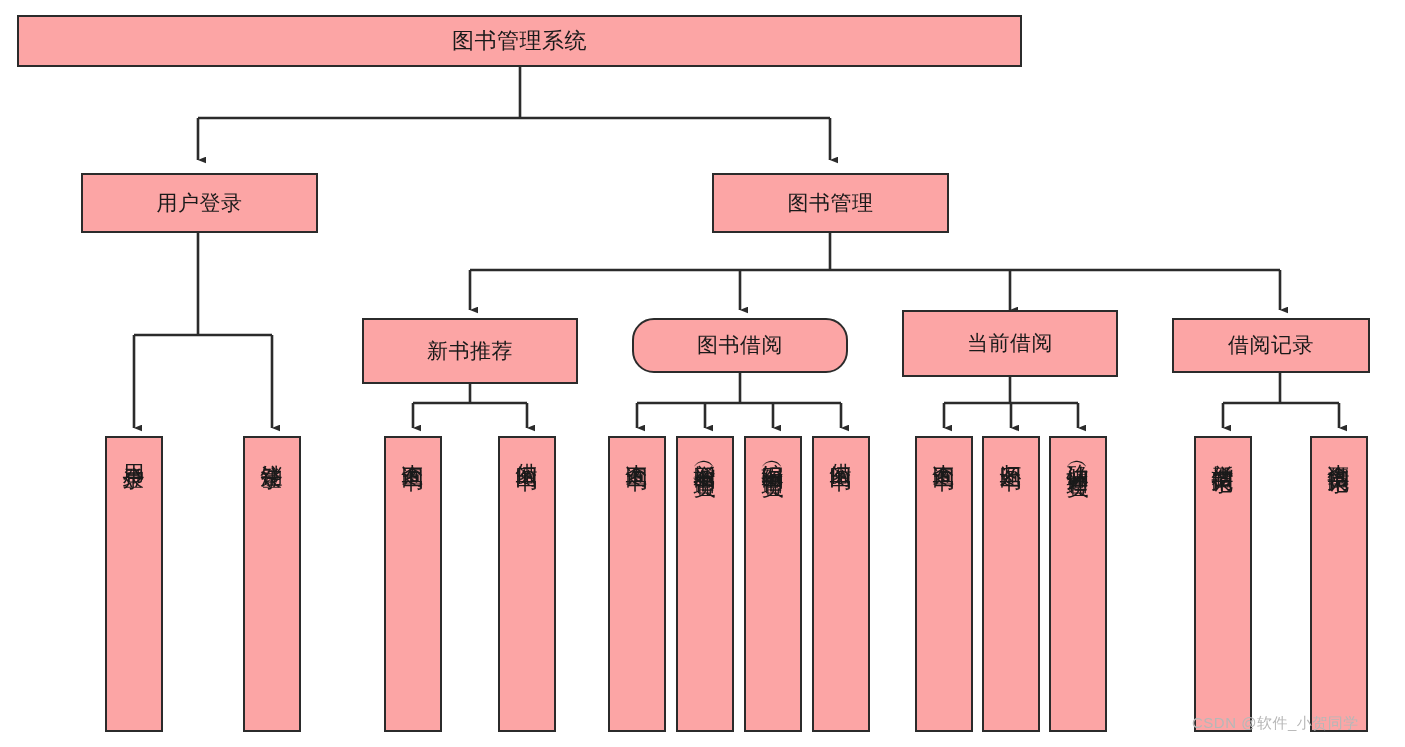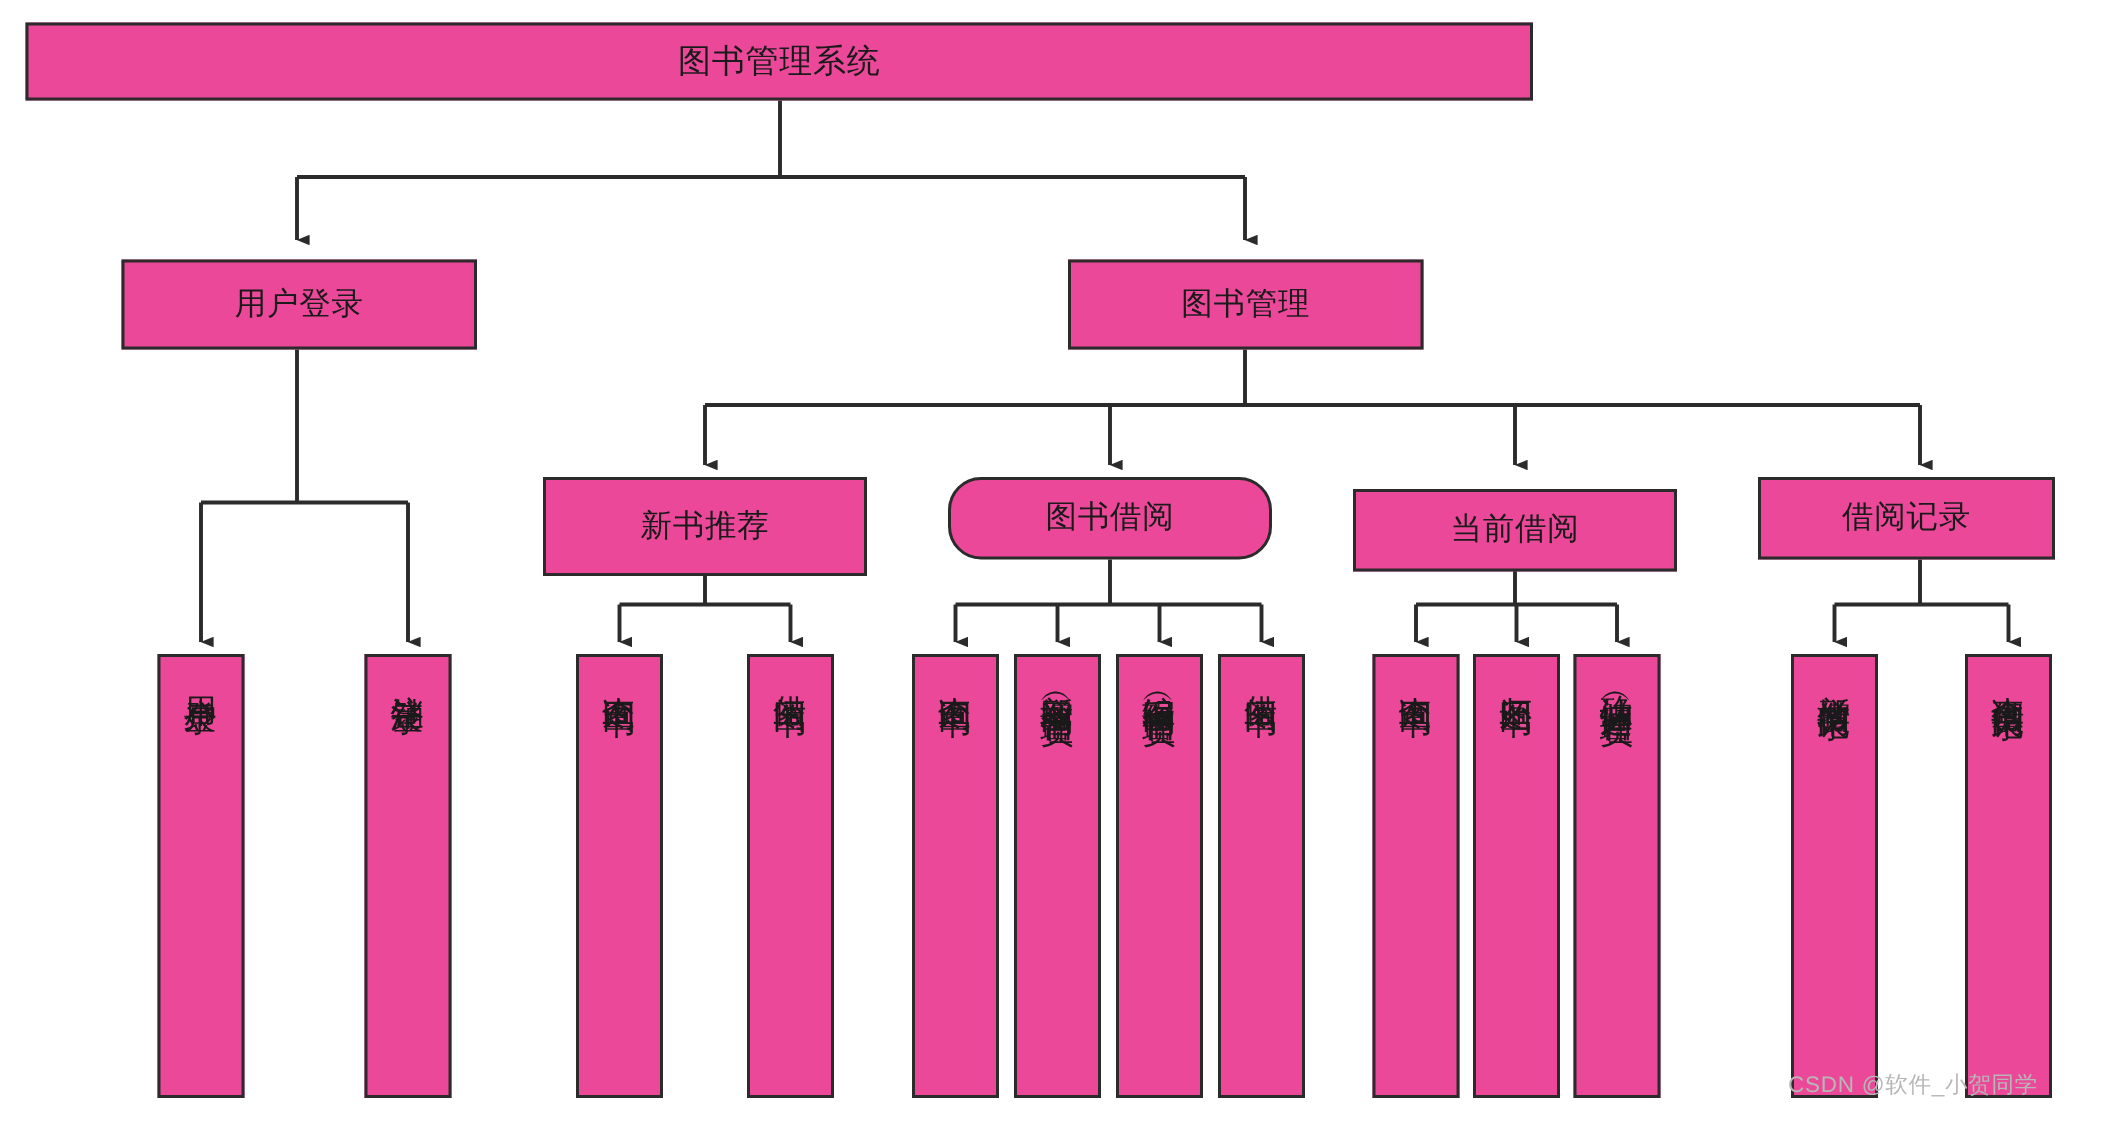--- a/index.html
+++ b/index.html
@@ -23,21 +23,21 @@
     left: 0;
     top: 0;
     width: 1405px;
     height: 747px;
     pointer-events: none;
   }
   .node {
     position: absolute;
     box-sizing: border-box;
     border: 2px solid #2b2b2b;
-    background: #ec4899;
+    background: #fca5a5;
     display: flex;
     align-items: center;
     justify-content: center;
     color: #1a1a1a;
   }
   .node .node-label {
     display: block;
     text-align: center;
     line-height: 1.06;
     letter-spacing: 0.5px;
@@ -141,21 +141,21 @@
   <div class="node horiz" style="left:712px; top:173px; width:237px; height:60px;justify-content:center;">
     <span class="node-label">图书管理</span>
   </div>
 
   <div class="node horiz" style="left:362px; top:318px; width:216px; height:66px;">
     <span class="node-label">新书推荐</span>
   </div>
   <div class="node horiz" style="left:632px; top:318px; width:216px; height:55px;border-radius:22px;">
     <span class="node-label">图书借阅</span>
   </div>
-  <div class="node horiz" style="left:902px; top:326px; width:216px; height:55px;">
+  <div class="node horiz" style="left:902px; top:310px; width:216px; height:67px;">
     <span class="node-label">当前借阅</span>
   </div>
   <div class="node horiz" style="left:1172px; top:318px; width:198px; height:55px;">
     <span class="node-label">借阅记录</span>
   </div>
 
   <div class="node vert" style="left:105px; top:436px; width:58px; height:296px;">
     <span class="node-label">用户登录</span>
   </div>
   <div class="node vert" style="left:243px; top:436px; width:58px; height:296px;">

